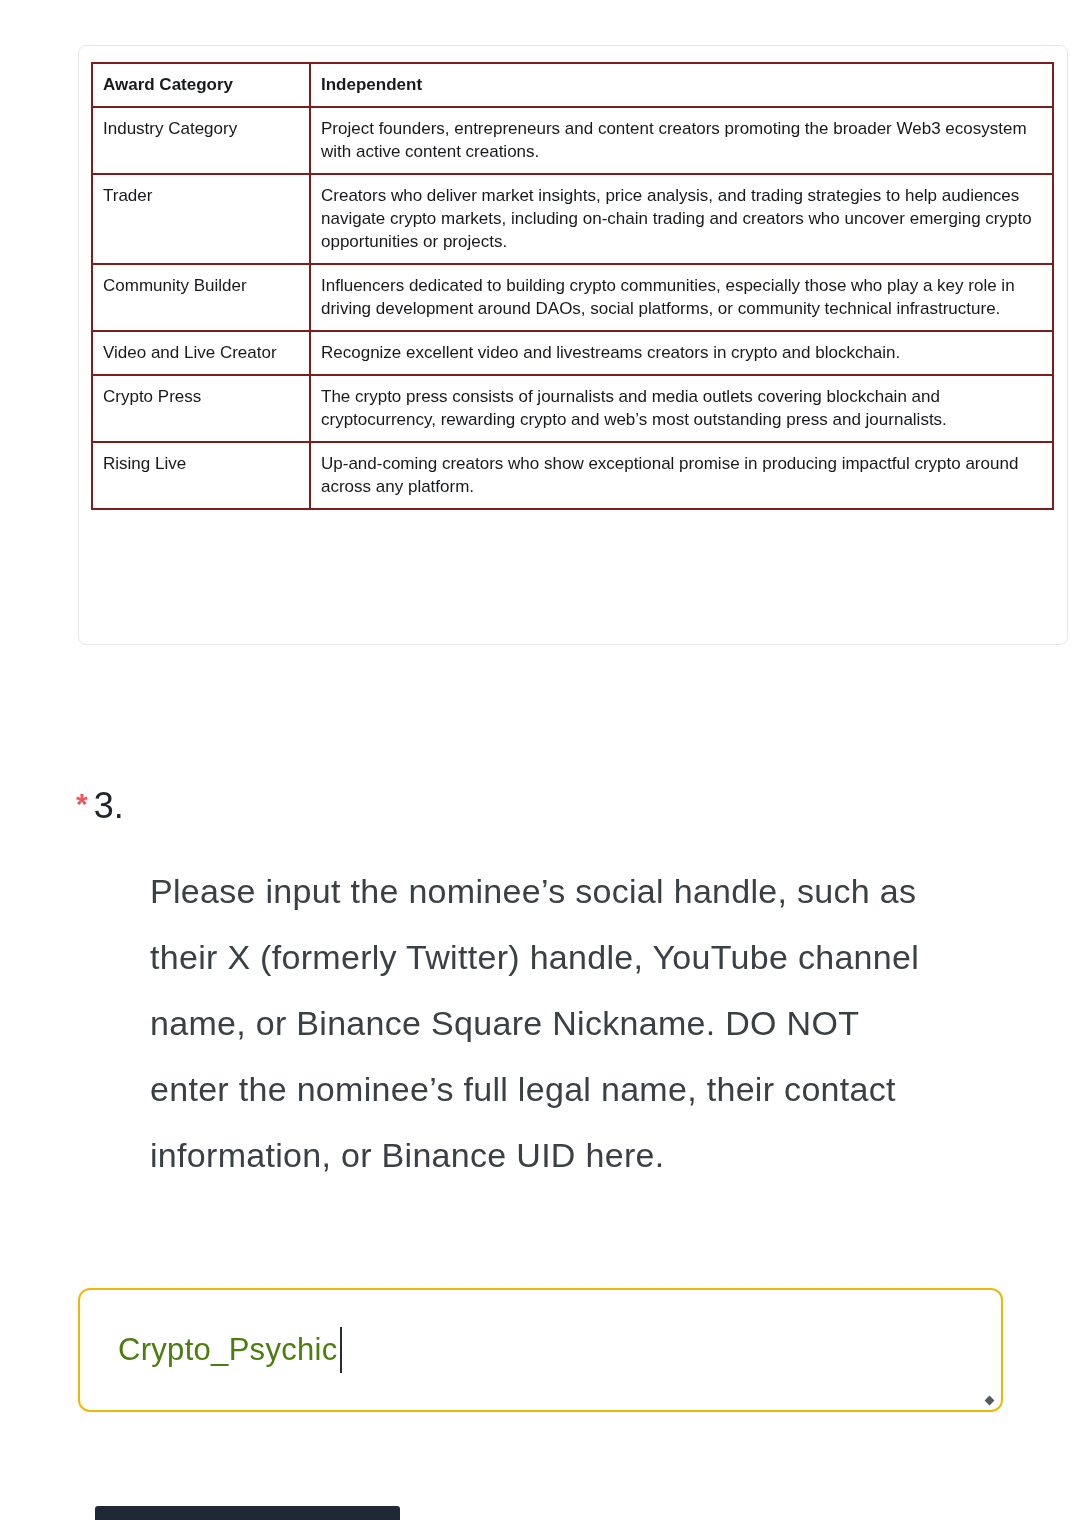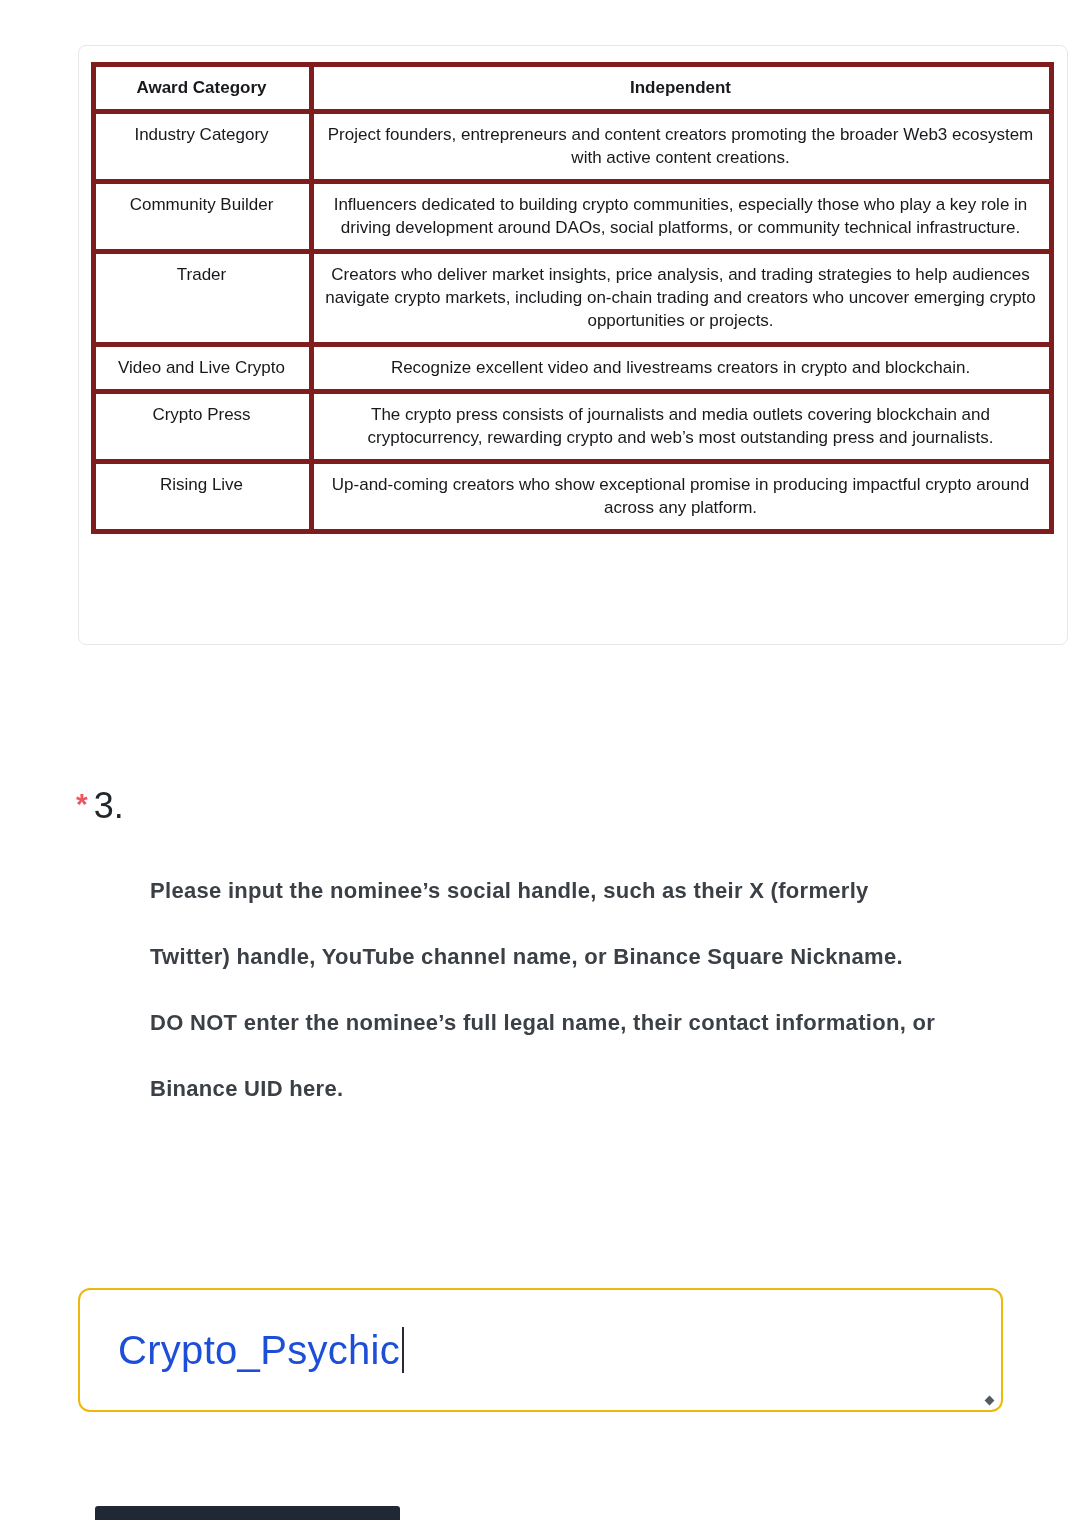--- a/index.html
+++ b/index.html
@@ -18,24 +18,24 @@
     border:1px solid #e7e7e7;border-radius:8px;
     background:#ffffff;box-sizing:border-box;
   }
   table.award-table{
     border-collapse:collapse;
     margin:16px 0 0 12px;
     width:963px;
     table-layout:fixed;
   }
   .award-table th,.award-table td{
-    border:5px solid #7f1d1d;
+    border:2px solid #7f1d1d;
     font-size:17px;line-height:23px;color:#17191c;
     padding:9px 12px 10px 10px;
-    text-align:center;vertical-align:top;
+    text-align:left;vertical-align:top;
     word-wrap:break-word;
   }
   .award-table th{font-weight:bold;}
   .col-category{width:218px;}
 
   
   .question{
     position:absolute;left:76px;top:782px;width:960px;
   }
   .q-heading{
@@ -44,37 +44,37 @@
   }
   .req-star{
     color:#f0545c;font-size:30px;font-weight:bold;
     margin:0 6px 0 0;line-height:44px;
   }
   .q-number{font-weight:400;line-height:48px;margin-right:14px;}
   .q-title{font-weight:700;line-height:48px;letter-spacing:.3px;}
   .q-description{
     margin:28px 0 0 74px;
     width:790px;
-    font-size:22px;line-height:66px;
+    font-size:34px;line-height:66px;
     letter-spacing:.3px;
-    color:#3b4046;font-weight:700;
+    color:#3b4046;font-weight:400;
   }
 
   
   .answer-box{
     position:absolute;left:78px;top:1288px;
     width:925px;height:124px;box-sizing:border-box;
     border:2px solid #edb80b;border-radius:12px;
     background:#ffffff;
     display:flex;align-items:center;
     padding-left:38px;
     cursor:text;
   }
   .answer-text{
-    font-size:40px;color:#1d4ed8;letter-spacing:.3px;
+    font-size:31px;color:#4d7c0f;letter-spacing:.3px;
   }
   .caret{
     display:inline-block;width:2px;height:46px;
     background:#262b31;margin-left:2px;vertical-align:middle;
     animation:blink 1.1s steps(1) infinite;
   }
   @keyframes blink{50%{opacity:0;}}
   .resize-grip{
     position:absolute;right:8px;bottom:6px;
     width:7px;height:7px;background:#555a60;
@@ -104,29 +104,29 @@
           <th>Award Category</th>
           <th>Independent</th>
         </tr>
       </thead>
       <tbody>
         <tr>
           <td>Industry Category</td>
           <td>Project founders, entrepreneurs and content creators promoting the broader Web3 ecosystem with active content creations.</td>
         </tr>
         <tr>
+          <td>Trader</td>
+          <td>Creators who deliver market insights, price analysis, and trading strategies to help audiences navigate crypto markets, including on-chain trading and creators who uncover emerging crypto opportunities or projects.</td>
+        </tr>
+        <tr>
           <td>Community Builder</td>
           <td>Influencers dedicated to building crypto communities, especially those who play a key role in driving development around DAOs, social platforms, or community technical infrastructure.</td>
         </tr>
         <tr>
-          <td>Trader</td>
-          <td>Creators who deliver market insights, price analysis, and trading strategies to help audiences navigate crypto markets, including on-chain trading and creators who uncover emerging crypto opportunities or projects.</td>
-        </tr>
-        <tr>
-          <td>Video and Live Crypto</td>
+          <td>Video and Live Creator</td>
           <td>Recognize excellent video and livestreams creators in crypto and blockchain.</td>
         </tr>
         <tr>
           <td>Crypto Press</td>
           <td>The crypto press consists of journalists and media outlets covering blockchain and cryptocurrency, rewarding crypto and web’s most outstanding press and journalists.</td>
         </tr>
         <tr>
           <td>Rising Live</td>
           <td>Up-and-coming creators who show exceptional promise in producing impactful crypto around across any platform.</td>
         </tr>

